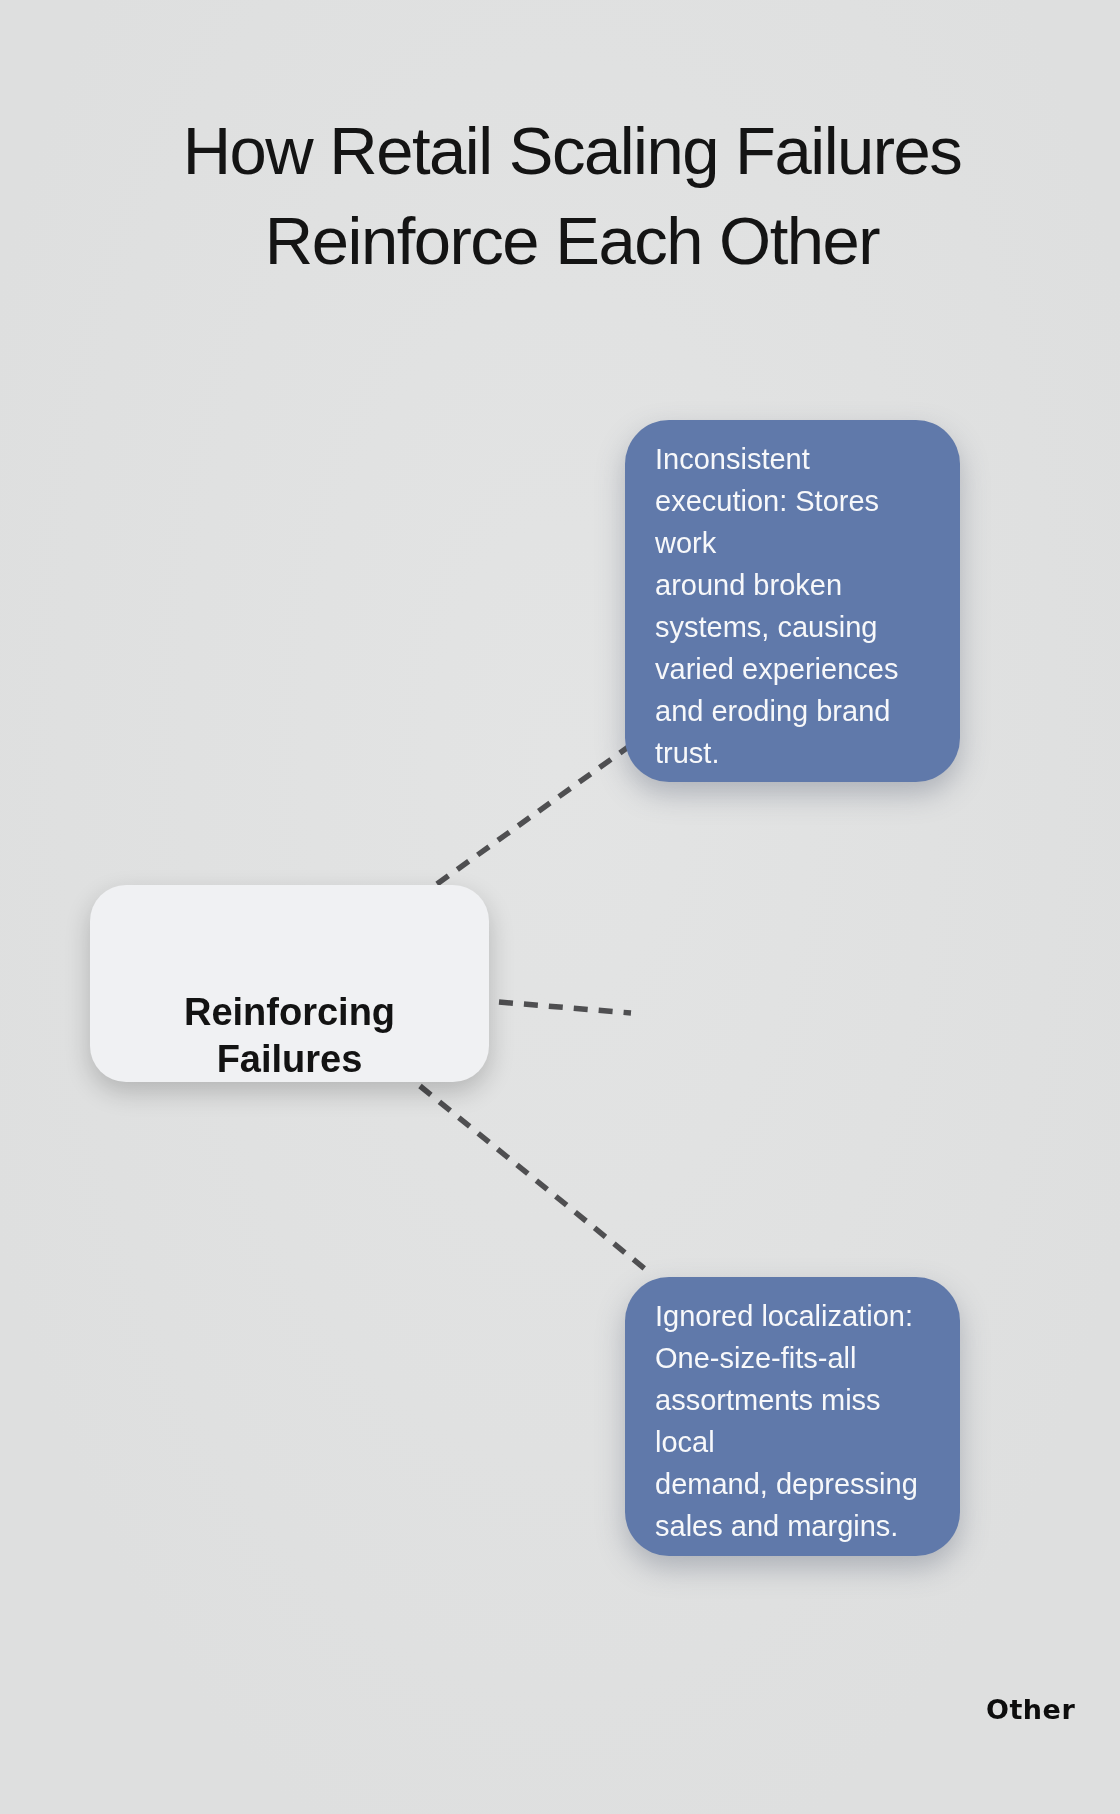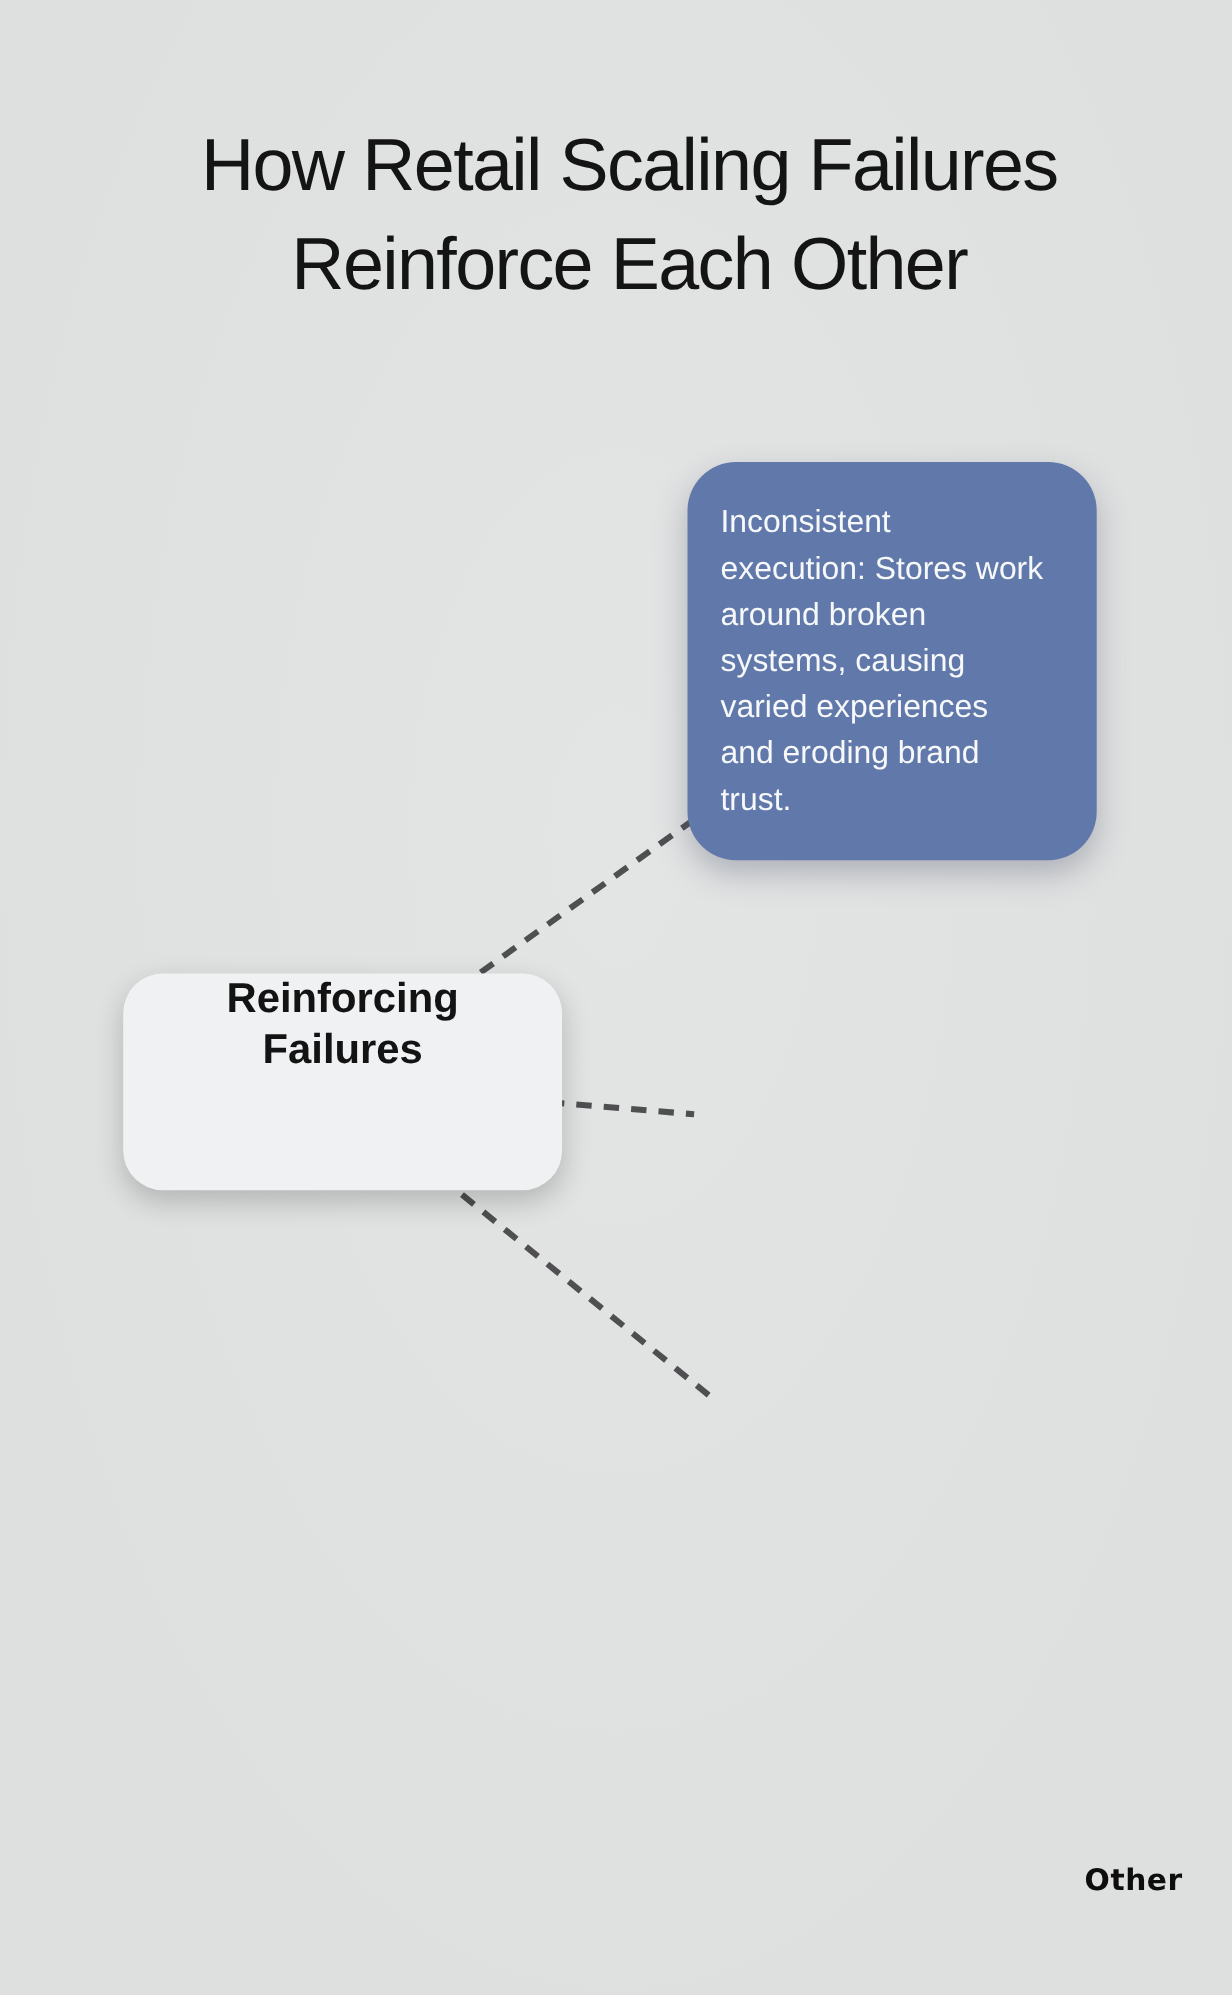--- a/index.html
+++ b/index.html
@@ -39,50 +39,50 @@
     top: 0;
   }
   .conn {
     stroke: #4f4f51;
     stroke-width: 5.5;
     stroke-dasharray: 14 11;
     fill: none;
   }
   .center-node {
     position: absolute;
-    left: 112px;
+    left: 90px;
     top: 885px;
     width: 399px;
     height: 197px;
     background: #f0f1f3;
     border-radius: 36px;
     box-shadow: 0 10px 26px rgba(0, 0, 0, 0.20);
     display: flex;
-    align-items: flex-start;
+    align-items: flex-end;
     justify-content: center;
   }
   .center-label {
     font-size: 38px;
     font-weight: 700;
     line-height: 1.22;
     color: #131313;
     text-align: center;
     white-space: pre-line;
   }
   .branch {
     position: absolute;
     left: 625px;
-    width: 372px;
+    width: 335px;
     background: #6079aa;
     border-radius: 44px;
     box-shadow: 0 12px 28px rgba(80, 90, 110, 0.35);
     display: flex;
-    align-items: center;
+    align-items: flex-start;
     box-sizing: border-box;
-    padding: 0 34px 0 30px;
+    padding: 18px 34px 0 30px;
   }
   .branch-text {
     font-size: 29px;
     line-height: 42px;
     color: #f7f8fa;
     white-space: pre-line;
   }
   .branch-top    { top: 420px;  height: 362px; }
   .branch-middle { top: 846px;  height: 367px; }
   .branch-bottom { top: 1277px; height: 279px; }
@@ -120,16 +120,23 @@
     <div class="branch-text">Inconsistent
 execution: Stores work
 around broken
 systems, causing
 varied experiences
 and eroding brand
 trust.</div>
   </div>
 
 
+  <div class="branch branch-bottom">
+    <div class="branch-text">Ignored localization:
+One-size-fits-all
+assortments miss local
+demand, depressing
+sales and margins.</div>
+  </div>
 
   <div class="watermark">Other</div>
 
 </div>
 
 </body></html>

